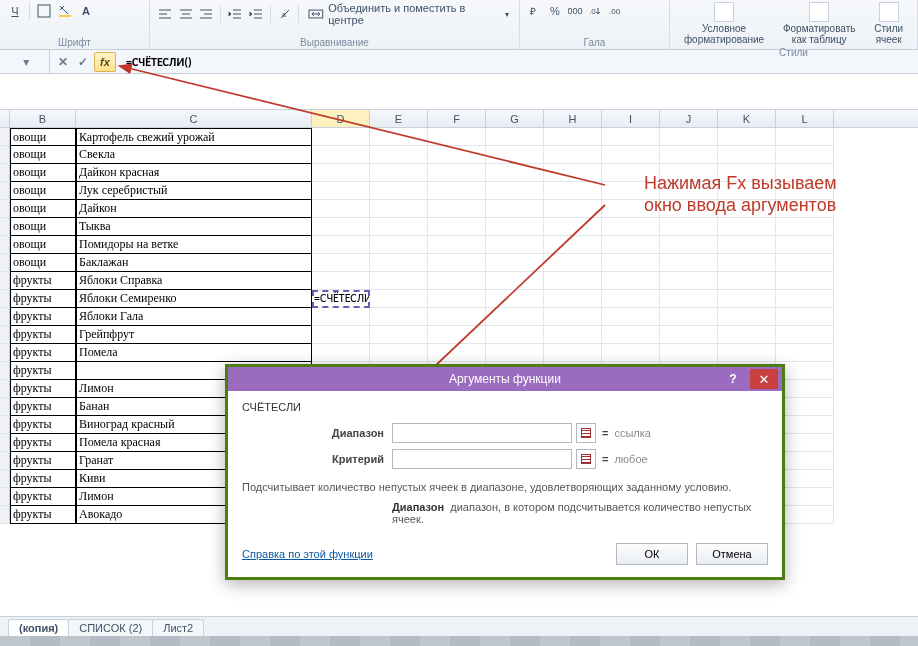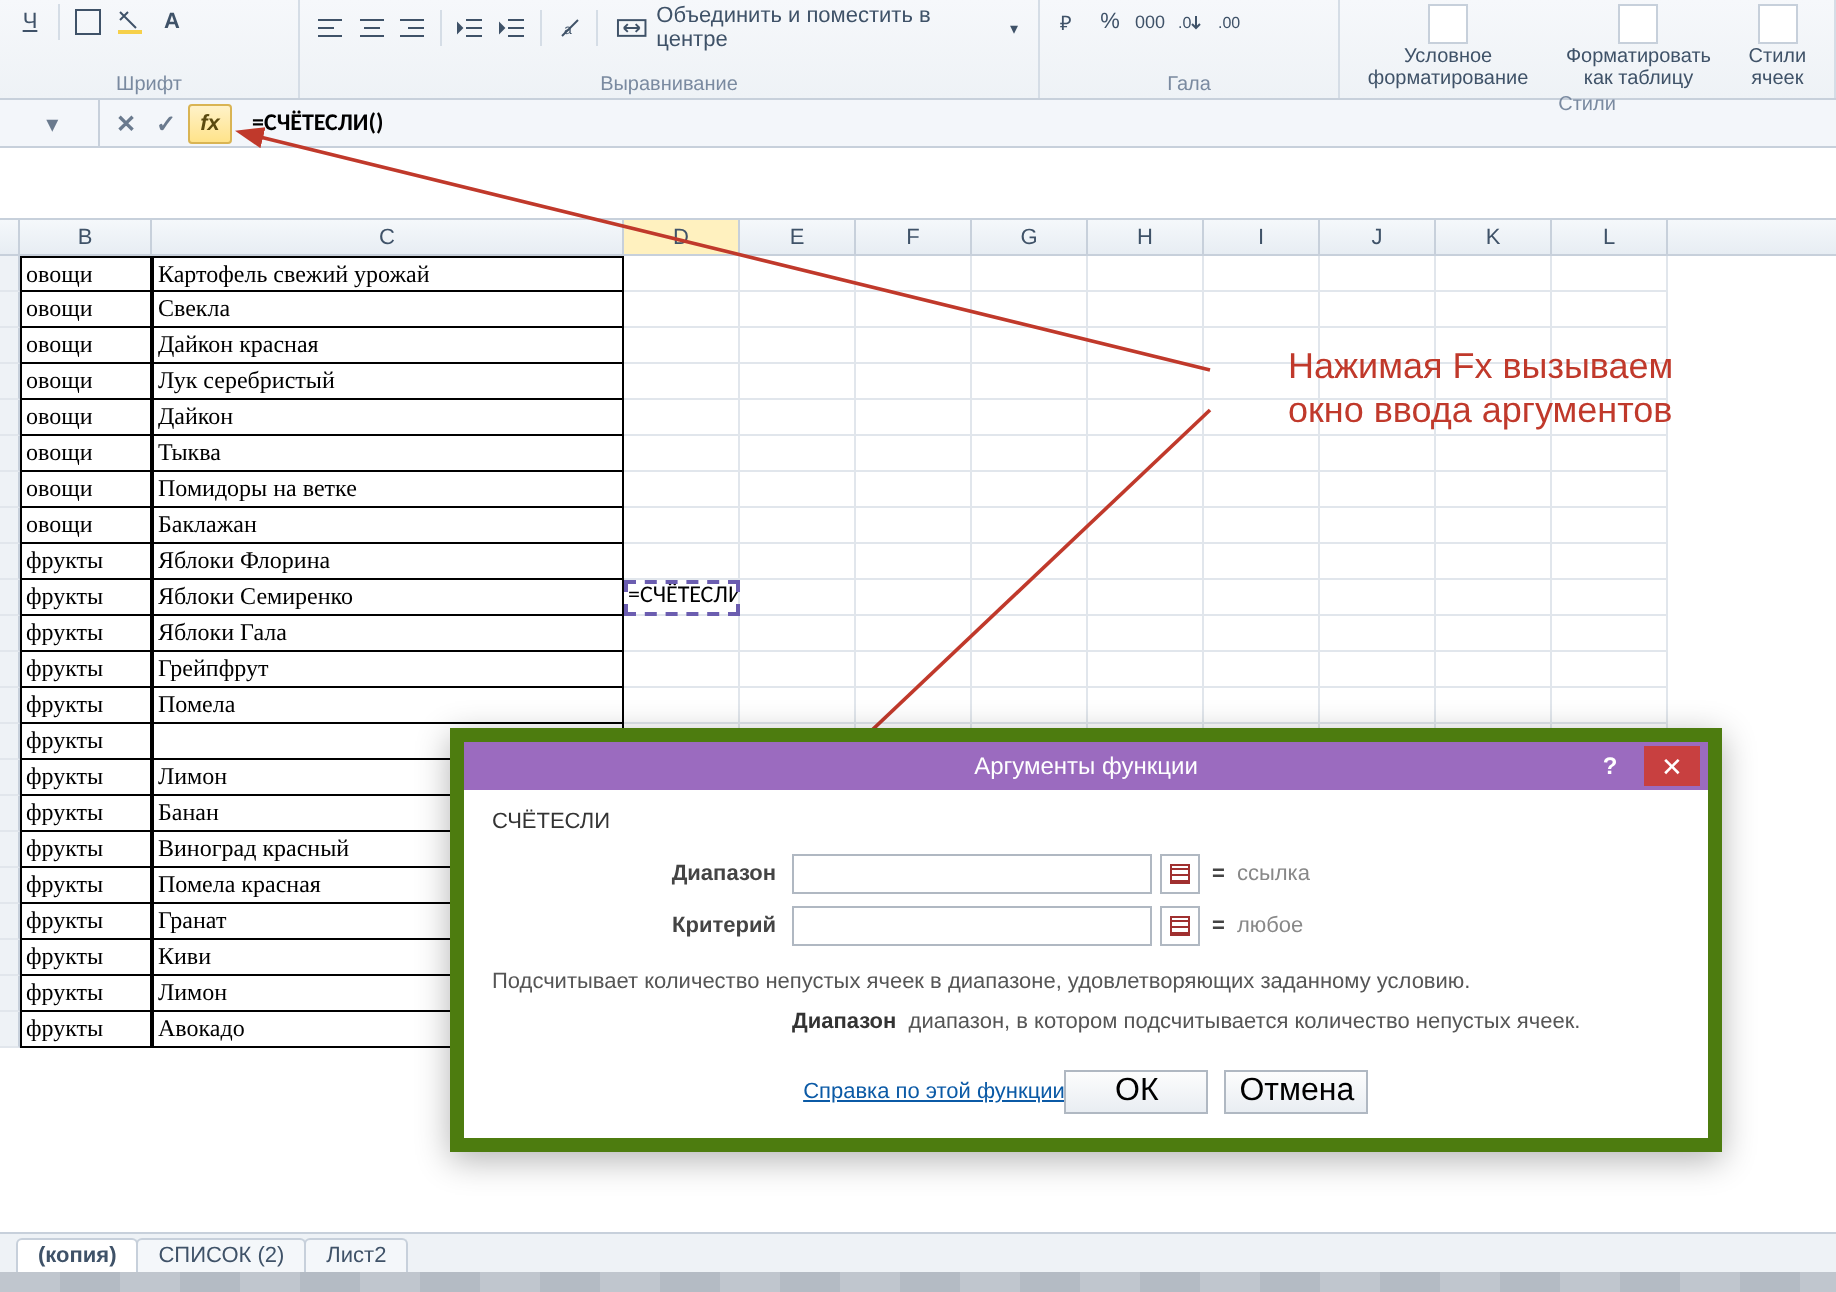--- a/index.html
+++ b/index.html
@@ -49,41 +49,41 @@
   .sheetbar { position: absolute; left: 0; right: 0; bottom: 10px; height: 20px; background: #eef2f6; border-top: 1px solid #c7d0db; display: flex; align-items: flex-end; padding-left: 8px; gap: 0; }
   .tab { padding: 2px 10px; font-size: 11px; border: 1px solid #c7d0db; border-bottom: none; background: #f4f7fa; margin-right: -1px; border-radius: 3px 3px 0 0; color: #3f5268; }
   .tab.active { background: #fff; font-weight: bold; }
   .bottom-strip { position: absolute; left:0; right:0; bottom:0; height:10px; background: repeating-linear-gradient(90deg,#c0c6ce 0 30px,#b4bbc4 30px 60px); }
 
   
   .annot { position: absolute; color: #c0392b; font-size: 18px; line-height: 22px; font-family: Calibri, sans-serif; }
   .arrow-svg { position: absolute; top: 0; left: 0; pointer-events: none; }
 
   
-  .dlg { position: absolute; left: 225px; top: 364px; width: 636px; background: #fff; border: 7px solid #4d7c0f; box-shadow: 0 4px 16px rgba(0,0,0,.3); font-size: 11px; }
+  .dlg { position: absolute; left: 225px; top: 364px; width: 560px; background: #fff; border: 3px solid #4d7c0f; box-shadow: 0 4px 16px rgba(0,0,0,.3); font-size: 11px; }
   .dlg-title { height: 24px; background: #9b6bbf; color: #fff; display: flex; align-items: center; justify-content: center; position: relative; font-size: 12px; }
   .dlg-title .q { position: absolute; right: 36px; top: 0; width: 26px; height: 24px; display:flex; align-items:center; justify-content:center; color:#fff; font-weight:bold; }
   .dlg-title .x { position: absolute; right: 4px; top: 2px; width: 28px; height: 20px; background:#c84040; color:#fff; display:flex; align-items:center; justify-content:center; font-size:13px; }
   .dlg-body { padding: 10px 14px 12px; color: #444; }
   .dlg-fn { font-size: 11px; color: #333; margin-bottom: 10px; }
   .dlg-row { display: flex; align-items: center; margin-bottom: 6px; }
   .dlg-lbl { width: 150px; text-align: right; font-weight: bold; padding-right: 8px; }
   .dlg-in { width: 180px; height: 20px; border: 1px solid #b0b8c2; background:#fff; }
   .dlg-pick { width: 20px; height: 20px; border: 1px solid #b0b8c2; margin-left: 4px; display:flex; align-items:center; justify-content:center; }
   .dlg-pick span { width:10px; height:10px; border:1px solid #a03030; background: repeating-linear-gradient(0deg,#a03030 0 1px,transparent 1px 3px); }
   .dlg-eq { margin: 0 6px; font-weight: bold; }
   .dlg-hint { color: #888; }
   .dlg-desc { margin: 12px 0 8px; color: #555; }
   .dlg-desc2 { margin-left: 150px; color:#555; margin-bottom: 18px; }
   .dlg-desc2 b { color:#333; }
   .dlg-val { margin-bottom: 16px; color:#333; }
-  .dlg-foot { display:flex; align-items:center; justify-content:center; }
+  .dlg-foot { display:flex; align-items:center; justify-content:space-between; }
   .dlg-link { color:#0b5aa6; text-decoration: underline; }
   .dlg-btns { display:flex; gap:8px; }
-  .dlg-btn { width:72px; height:22px; border:1px solid #b0b8c2; background:linear-gradient(#fdfdfd,#e9edf2); font-size:16px; }
+  .dlg-btn { width:72px; height:22px; border:1px solid #b0b8c2; background:linear-gradient(#fdfdfd,#e9edf2); font-size:11px; }
 </style>
 </head>
 <body>
 
 <div class="ribbon">
   <div class="ribbon-group" style="width:150px">
     <div class="rib-row">
       <div class="rib-btn">
           <u>Ч</u>
         </div>
@@ -336,21 +336,21 @@
         <div class="cell cG cw-G" style="width: 58px;"></div>
         <div class="cell cH cw-H" style="width: 58px;"></div>
         <div class="cell cI cw-I" style="width: 58px;"></div>
         <div class="cell cJ cw-J" style="width: 58px;"></div>
         <div class="cell cK cw-K" style="width: 58px;"></div>
         <div class="cell cL cw-L" style="width: 58px;"></div>
       </div>
       <div class="row">
         <div class="rh"></div>
         <div class="cell cB cw-B" style="width: 66px;">фрукты</div>
-        <div class="cell cC cw-C" style="width: 236px;">Яблоки Флорина</div>
+        <div class="cell cC cw-C" style="width: 236px;">Яблоки Справка</div>
         <div class="cell cD cw-D" style="width: 58px;"></div>
         <div class="cell cE cw-E" style="width: 58px;"></div>
         <div class="cell cF cw-F" style="width: 58px;"></div>
         <div class="cell cG cw-G" style="width: 58px;"></div>
         <div class="cell cH cw-H" style="width: 58px;"></div>
         <div class="cell cI cw-I" style="width: 58px;"></div>
         <div class="cell cJ cw-J" style="width: 58px;"></div>
         <div class="cell cK cw-K" style="width: 58px;"></div>
         <div class="cell cL cw-L" style="width: 58px;"></div>
       </div>

